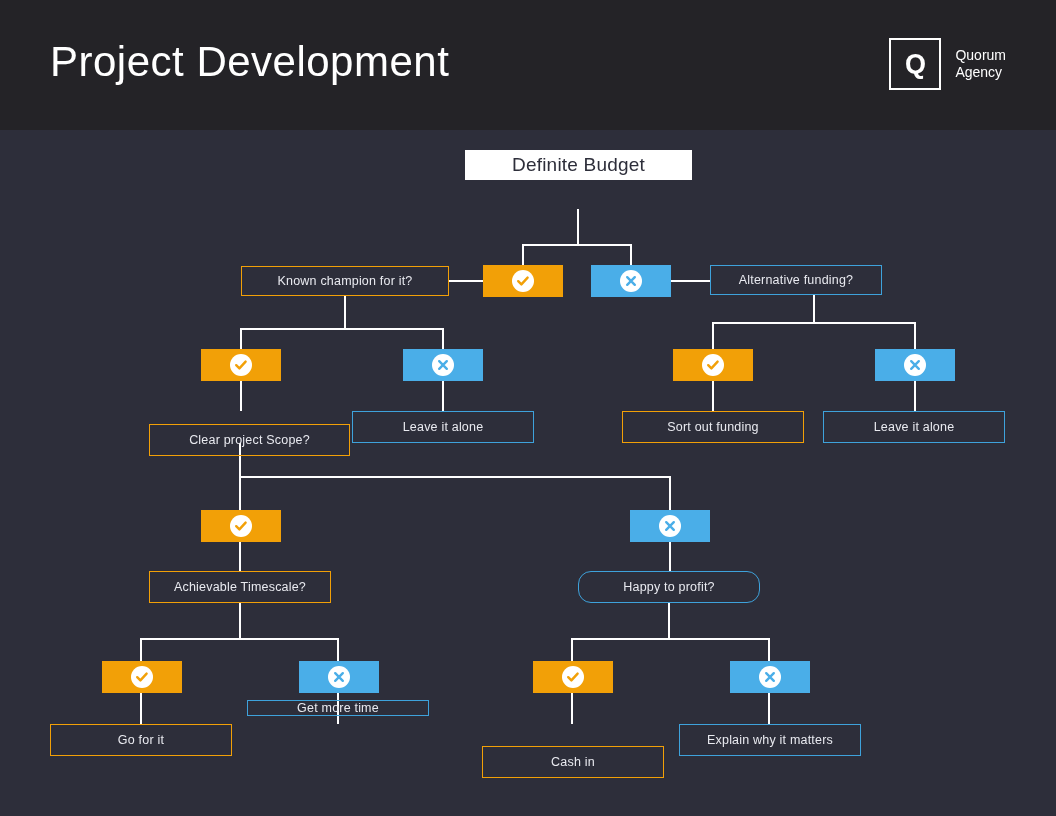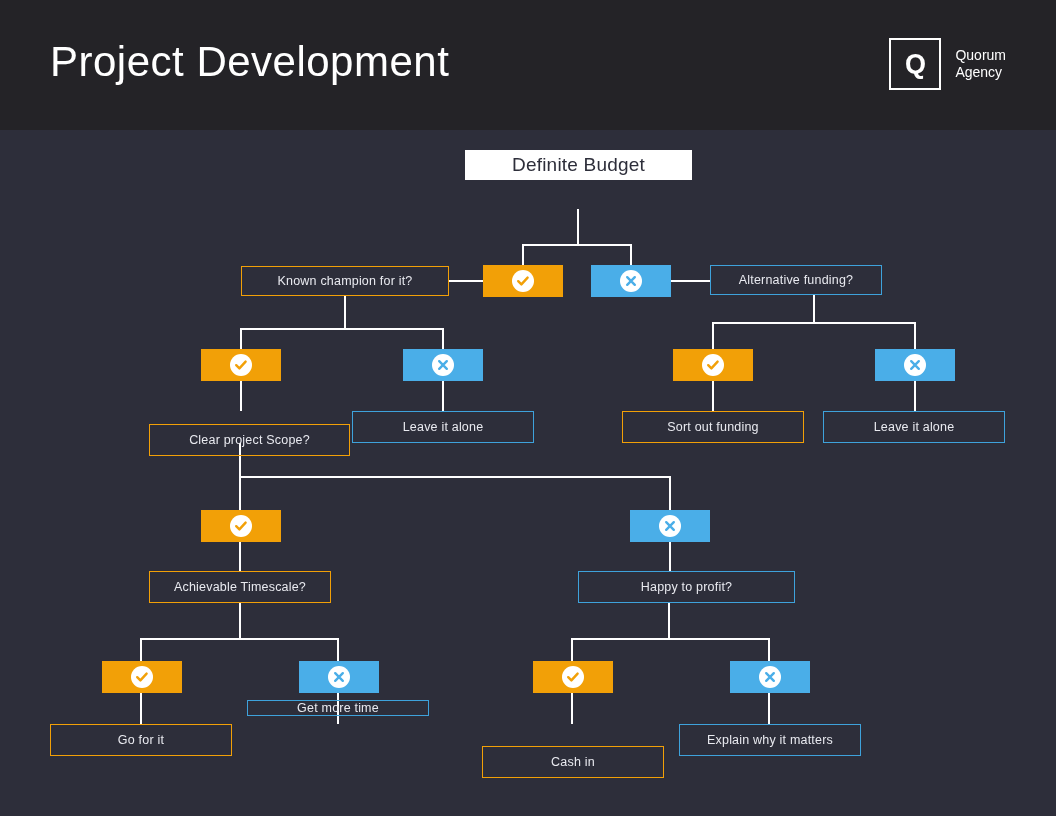--- a/index.html
+++ b/index.html
@@ -153,21 +153,21 @@
         </div>
         <div class="node node-q-orange" style="left: 622px; top: 281px; width: 182px; height: 32px;">
           <span class="node-label">Sort out funding</span>
         </div>
         <div class="node node-q-blue" style="left: 823px; top: 281px; width: 182px; height: 32px;">
           <span class="node-label">Leave it alone</span>
         </div>
         <div class="node node-q-orange" style="left: 149px; top: 441px; width: 182px; height: 32px;">
           <span class="node-label">Achievable Timescale?</span>
         </div>
-        <div class="node node-q-blue" style="left: 578px; top: 441px; width: 217px; height: 32px;">
+        <div class="node node-q-blue" style="left: 578px; top: 441px; width: 182px; height: 32px; border-radius: 13px;">
           <span class="node-label">Happy to profit?</span>
         </div>
         <div class="node node-q-orange" style="left: 50px; top: 594px; width: 182px; height: 32px;">
           <span class="node-label">Go for it</span>
         </div>
         <div class="node node-q-blue" style="left: 247px; top: 570px; width: 182px; height: 16px;">
           <span class="node-label">Get more time</span>
         </div>
         <div class="node node-q-orange" style="left: 482px; top: 594px; width: 182px; height: 32px; margin-top: 22px;">
           <span class="node-label">Cash in</span>

